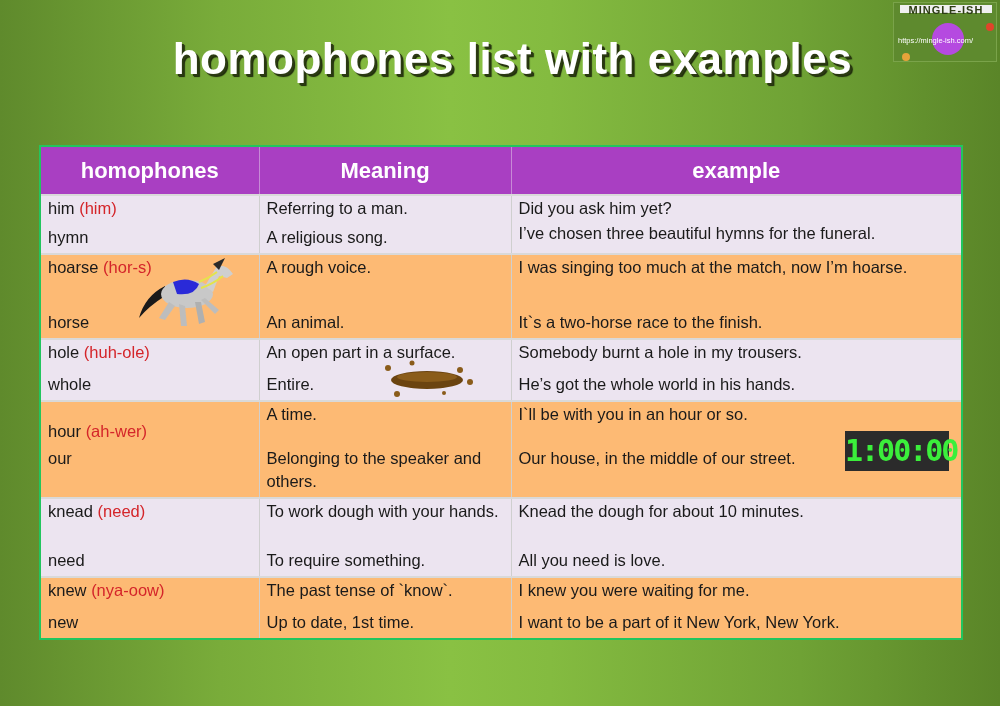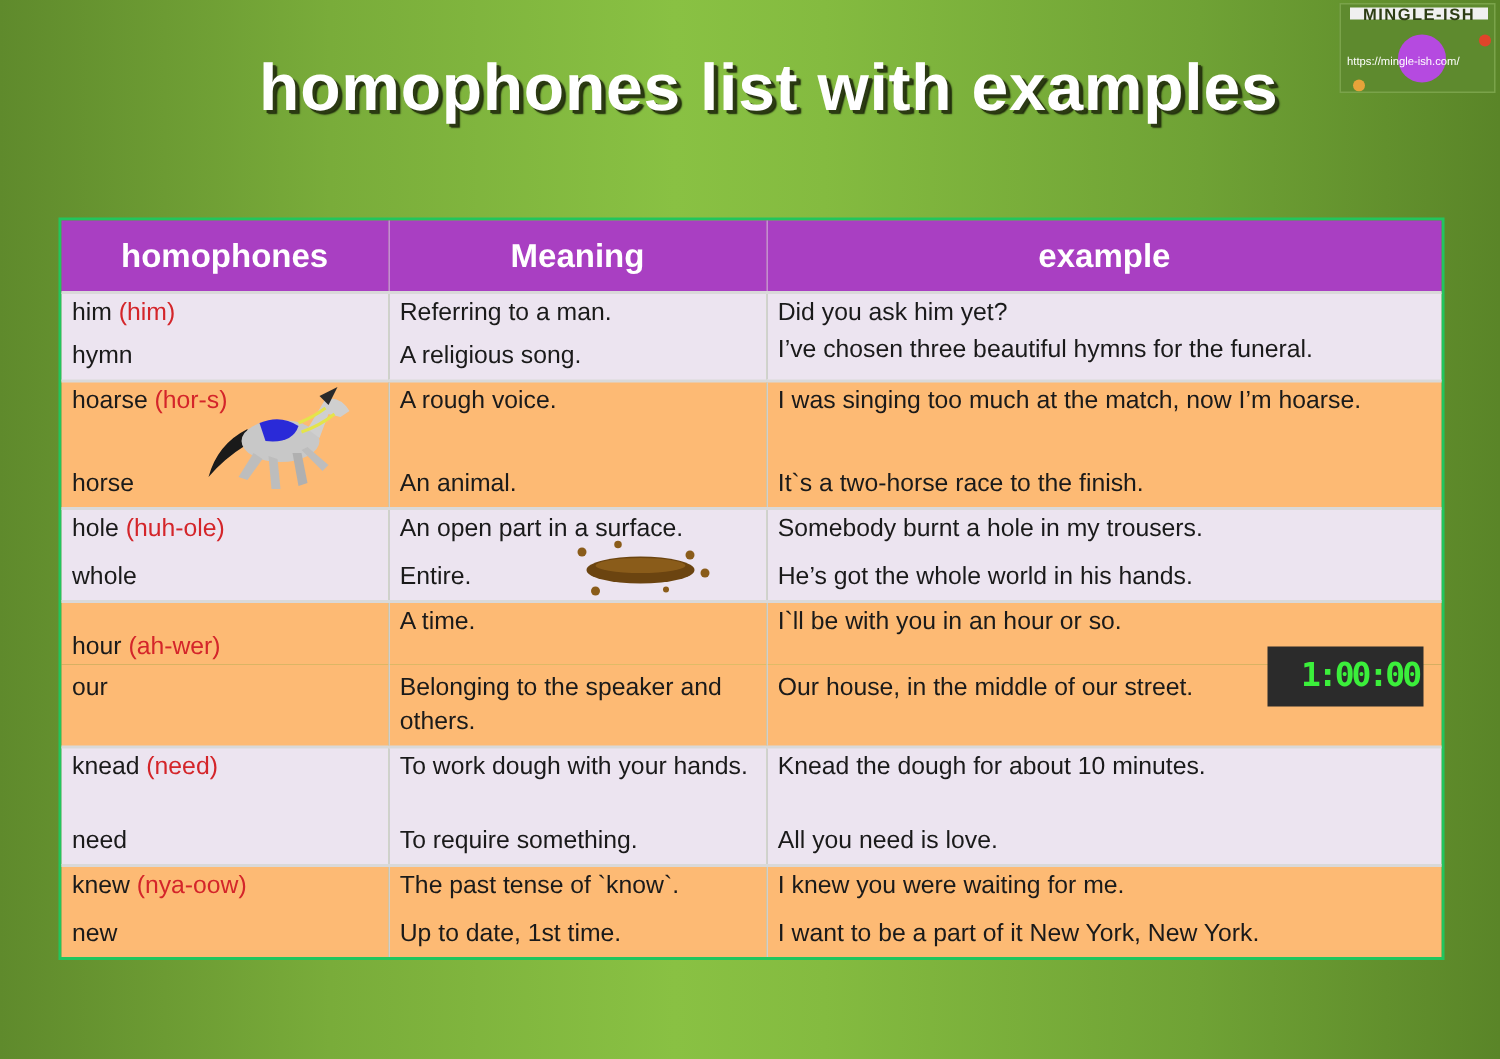--- a/index.html
+++ b/index.html
@@ -51,21 +51,21 @@
     tr.wht td { background: #fdba74; }
     .pron { color: #d4252a; }
     .col1 { width: 218px; }
     .col2 { width: 252px; }
 
     .horse-img { position: absolute; left: 135px; top: 256px; width: 100px; height: 74px; }
     .hole-img { position: absolute; left: 372px; top: 360px; width: 105px; height: 40px; }
     .clock {
       position: absolute; left: 845px; top: 431px; width: 104px; height: 40px;
       background: #2b2b2b; color: #3bef3b; font-family: "DejaVu Sans Mono", monospace;
-      font-size: 22px; font-weight: bold; line-height: 40px; text-align: right; padding-right: 3px;
+      font-size: 30px; font-weight: bold; line-height: 40px; text-align: right; padding-right: 3px;
       letter-spacing: -2px;
     }
   </style>
 </head>
 <body>
 
 <div class="title">homophones list with examples</div>
 
 <div class="logo">
   <div class="logo-bar"></div>

